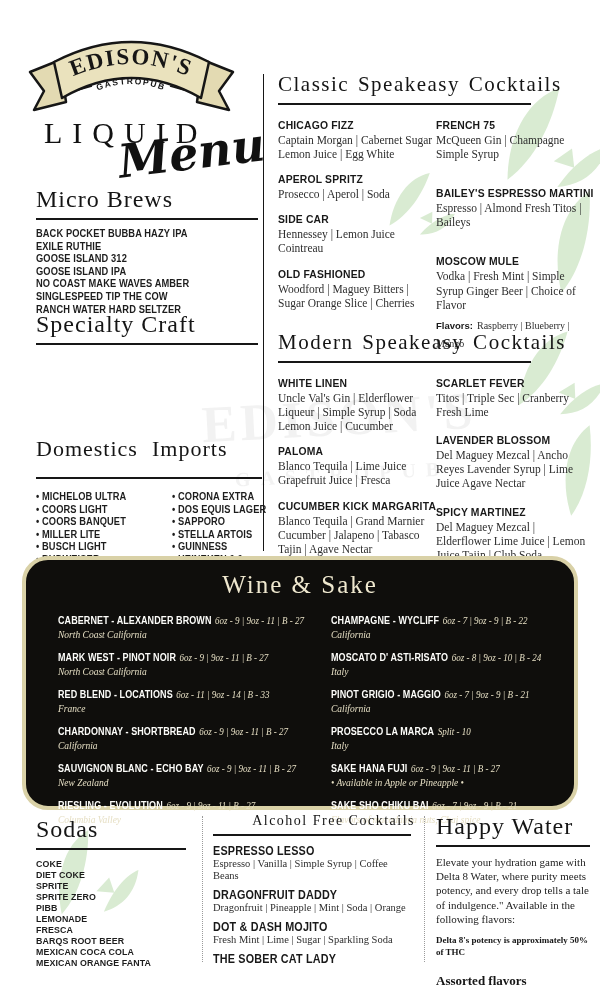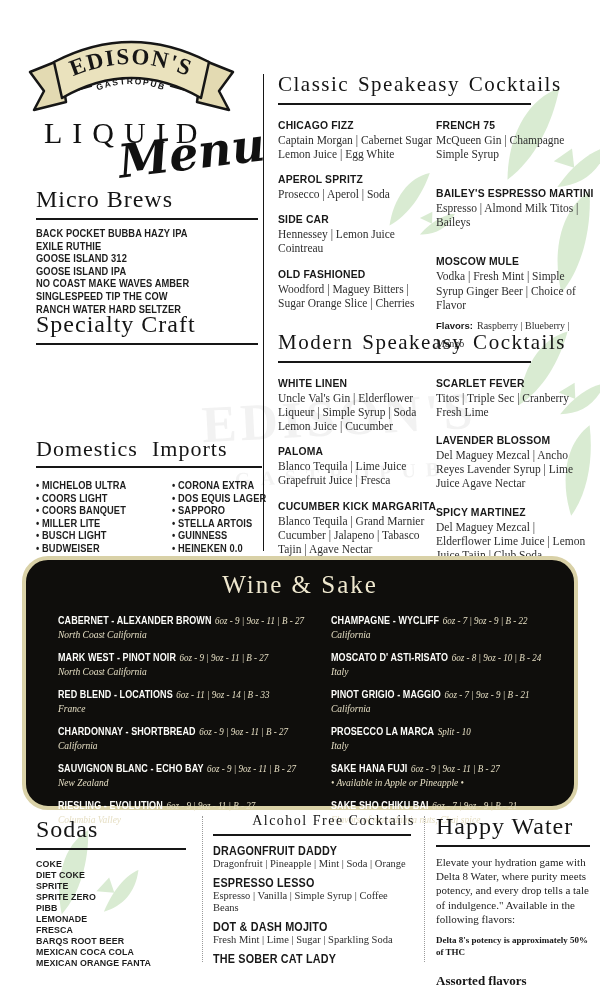--- a/index.html
+++ b/index.html
@@ -25,21 +25,21 @@
   .rule-thin{height:1.5px;background:#161616;margin-top:6px;}
   
   ul.bl{list-style:none;margin:8px 0 0;padding:0;font:700 10px "Liberation Sans",sans-serif;
         letter-spacing:.1px;color:#1d1d1d;}
   ul.bl li{line-height:12.6px;white-space:nowrap;transform:scaleX(.93);transform-origin:0 50%;}
   ul.bl.bullets li::before{content:"\2022\00a0";}
   
   #micro{left:36px;top:186px;width:222px;}
   #specialty{left:36px;top:311px;width:222px;}
   #domimp{left:36px;top:436px;width:226px;}
-  .di-heads{display:flex;border-bottom:2px solid #161616;padding-bottom:4px;}
+  .di-heads{display:flex;border-bottom:2px solid #161616;padding-bottom:15px;}
   .di-heads h2{font-size:22px;}
   .di-h1{width:116px;}
   .di-cols{display:flex;margin-top:4px;gap:39px;}
   .di-col1{width:116px;}
   .di-col2{flex:1;}
   #vline{left:263px;top:74px;width:1px;height:477px;background:#161616;}
   
   .cockblock{width:312px;}
   #classic{left:278px;top:72px;}
   #modern{left:278px;top:330px;}
@@ -215,21 +215,21 @@
           <div class="cdesc">Woodford | Maguey Bitters | Sugar Orange Slice | Cherries</div>
         </div>
       </div>
       <div class="ccol2">
         <div class="citem">
           <div class="cname">FRENCH 75</div>
           <div class="cdesc">McQueen Gin | Champagne Simple Syrup</div>
         </div>
         <div class="citem">
           <div class="cname">BAILEY'S ESPRESSO MARTINI</div>
-          <div class="cdesc">Espresso | Almond Milk Titos | Baileys</div>
+          <div class="cdesc">Espresso | Almond Fresh Titos | Baileys</div>
         </div>
         <div class="citem">
           <div class="cname">MOSCOW MULE</div>
           <div class="cdesc">Vodka | Fresh Mint | Simple Syrup Ginger Beer | Choice of Flavor</div>
           <div class="flavors">
             <span class="flv-l">Flavors:</span>
             <span class="flv-v">Raspberry | Blueberry | Mango</span>
           </div>
         </div>
       </div>
@@ -347,26 +347,26 @@
   </div>
 
   <div id="dd1" class="dotline"></div>
   <div id="dd2" class="dotline"></div>
 
   <div id="afc" class="abs z1">
     <h2 class="h-serif">Alcohol Free Cocktails</h2>
     <div class="rule cock-rule"></div>
     <div style="margin-top:8px;">
       <div class="aitem">
+        <div class="aname">ESPRESSO LESSO</div>
+        <div class="adesc">Espresso | Vanilla | Simple Syrup | Coffee Beans</div>
+      </div>
+      <div class="aitem">
         <div class="aname">DRAGONFRUIT DADDY</div>
         <div class="adesc">Dragonfruit | Pineapple | Mint | Soda | Orange</div>
-      </div>
-      <div class="aitem">
-        <div class="aname">ESPRESSO LESSO</div>
-        <div class="adesc">Espresso | Vanilla | Simple Syrup | Coffee Beans</div>
       </div>
       <div class="aitem">
         <div class="aname">DOT &amp; DASH MOJITO</div>
         <div class="adesc">Fresh Mint | Lime | Sugar | Sparkling Soda</div>
       </div>
       <div class="aitem">
         <div class="aname">THE SOBER CAT LADY</div>
 
       </div>
     </div>

